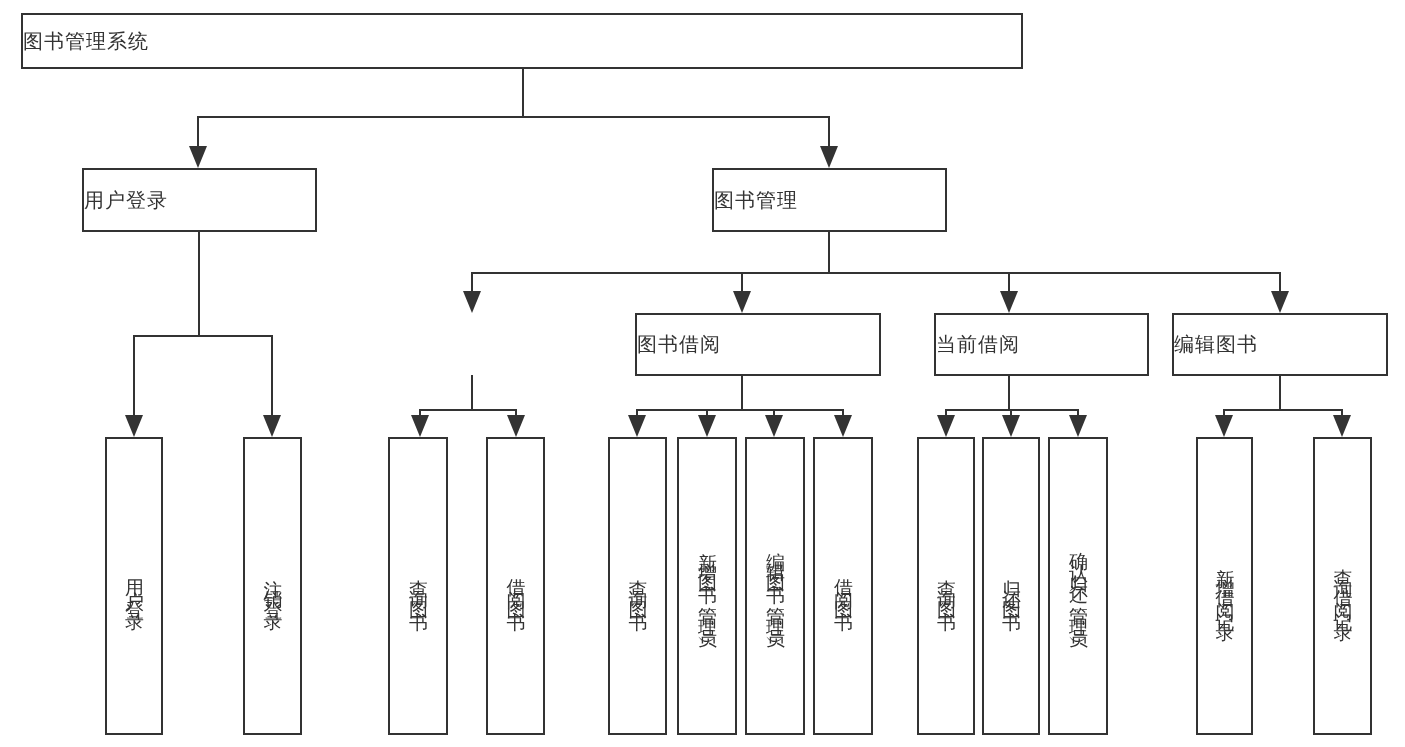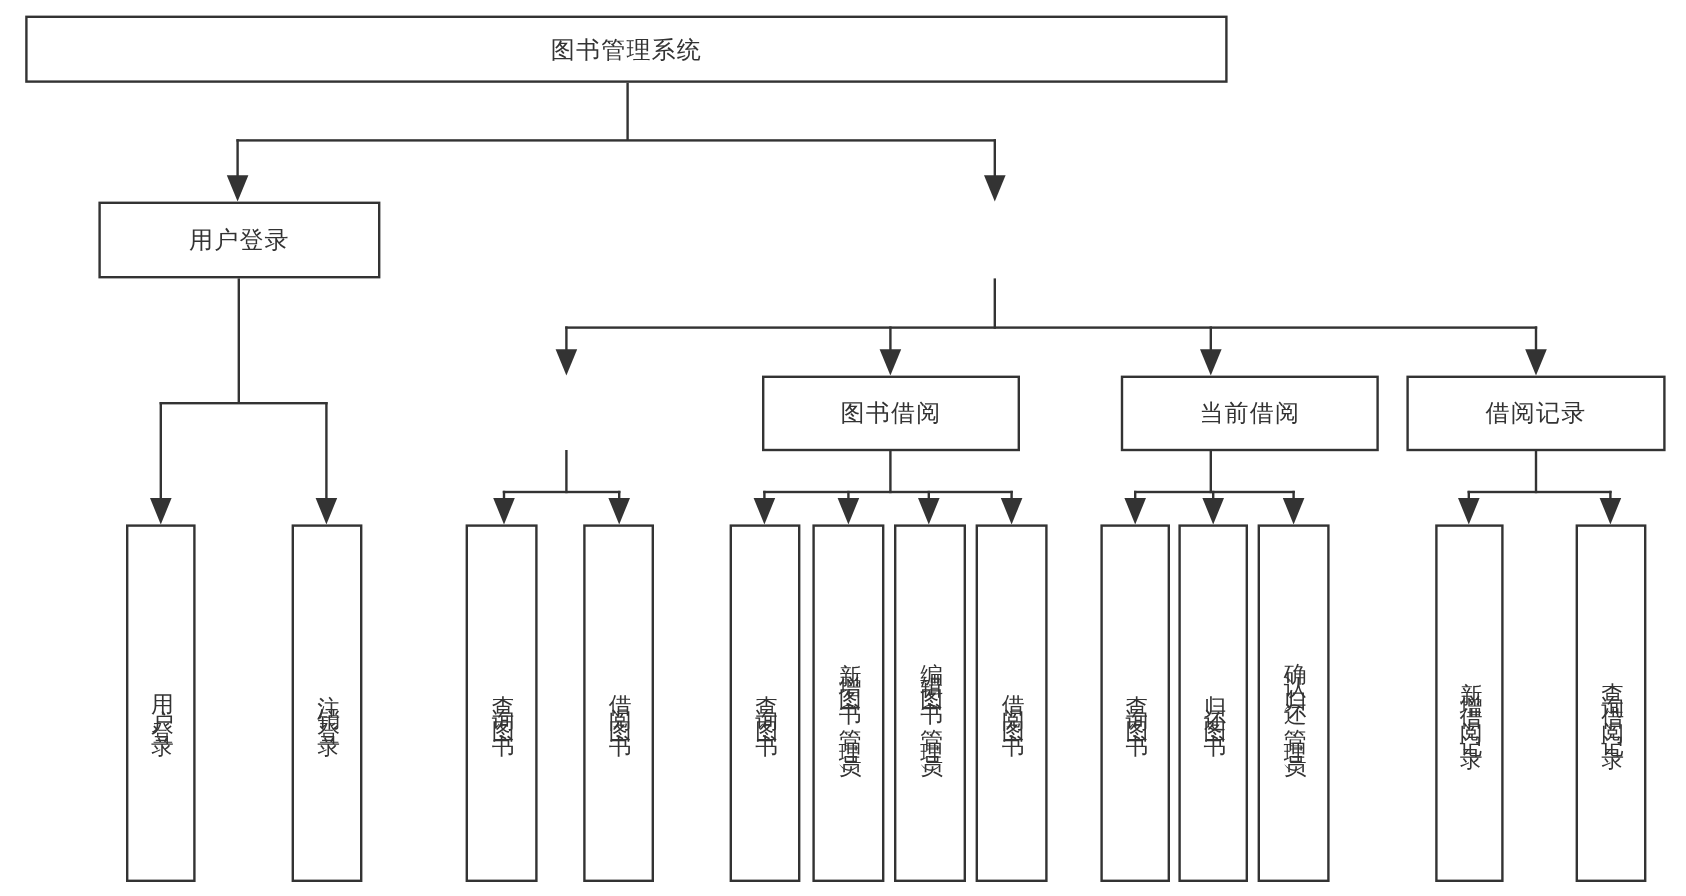--- a/index.html
+++ b/index.html
@@ -11,21 +11,20 @@
     font-family: "Liberation Sans", sans-serif;
     overflow: hidden;
   }
   .node {
     position: absolute;
     box-sizing: border-box;
     border: 2px solid #333333;
     background: #ffffff;
     display: flex;
     align-items: center;
-    justify-content: center;
     color: #333333;
     font-size: 20px;
     letter-spacing: 1px;
     white-space: nowrap;
   }
   .leaf {
     position: absolute;
     box-sizing: border-box;
     border: 2px solid #333333;
     background: #ffffff;
@@ -73,47 +72,50 @@
   <div class="vl" style="left:522px; top:69px; height:48px;"></div>
   <div class="hl" style="left:197px; top:116px; width:633px;"></div>
   <div class="vl" style="left:197px; top:116px; height:32px;"></div>
   <div class="tri" style="left:189px; top:146px;"></div>
   <div class="vl" style="left:828px; top:116px; height:32px;"></div>
   <div class="tri" style="left:820px; top:146px;"></div>
 
   <div class="node" style="left:82px; top:168px; width:235px; height:64px;">
     <span>用户登录</span>
   </div>
+  <div class="node" style="left:712px; top:168px; width:235px; height:64px;">
+    <span>图书管理</span>
+  </div>
 
   <div class="vl" style="left:198px; top:232px; height:104px;"></div>
   <div class="hl" style="left:133px; top:335px; width:140px;"></div>
   <div class="vl" style="left:133px; top:335px; height:82px;"></div>
   <div class="tri" style="left:125px; top:415px;"></div>
   <div class="vl" style="left:271px; top:335px; height:82px;"></div>
   <div class="tri" style="left:263px; top:415px;"></div>
 
   <div class="vl" style="left:828px; top:232px; height:42px;"></div>
   <div class="hl" style="left:471px; top:272px; width:810px;"></div>
   <div class="vl" style="left:471px; top:272px; height:21px;"></div>
   <div class="tri" style="left:463px; top:291px;"></div>
   <div class="vl" style="left:741px; top:272px; height:21px;"></div>
   <div class="tri" style="left:733px; top:291px;"></div>
   <div class="vl" style="left:1008px; top:272px; height:21px;"></div>
   <div class="tri" style="left:1000px; top:291px;"></div>
   <div class="vl" style="left:1279px; top:272px; height:21px;"></div>
   <div class="tri" style="left:1271px; top:291px;"></div>
 
-  <div class="node" style="left:635px; top:313px; width:215px; height:63px;">
+  <div class="node" style="left:635px; top:313px; width:246px; height:63px;">
     <span>图书借阅</span>
   </div>
   <div class="node" style="left:902px; top:313px; width:215px; height:63px;margin-left:32px;">
     <span>当前借阅</span>
   </div>
   <div class="node" style="left:1172px; top:313px; width:216px; height:63px;">
-    <span>借阅记录</span>
+    <span>编辑图书</span>
   </div>
 
   <div class="vl" style="left:471px; top:375px; height:36px;"></div>
   <div class="hl" style="left:419px; top:409px; width:98px;"></div>
   <div class="vl" style="left:419px; top:409px; height:8px;"></div>
   <div class="tri" style="left:411px; top:415px;"></div>
   <div class="vl" style="left:515px; top:409px; height:8px;"></div>
   <div class="tri" style="left:507px; top:415px;"></div>
 
   <div class="vl" style="left:741px; top:375px; height:36px;"></div>

